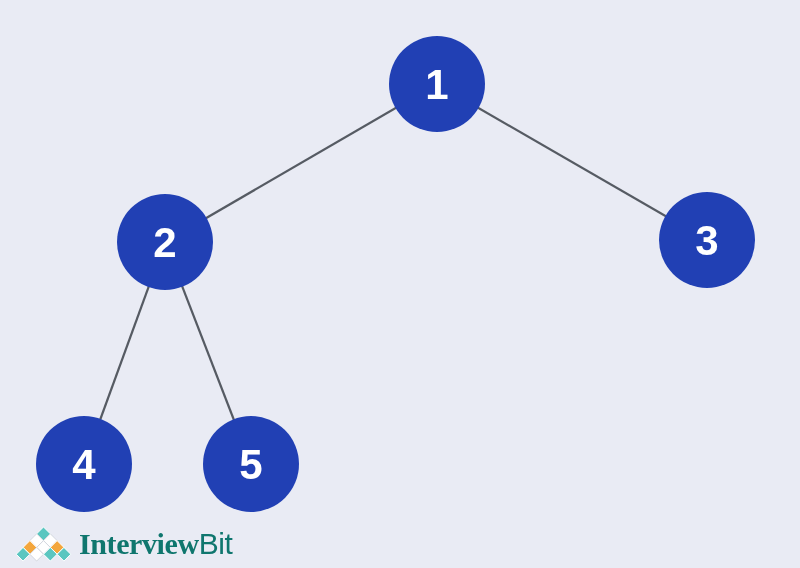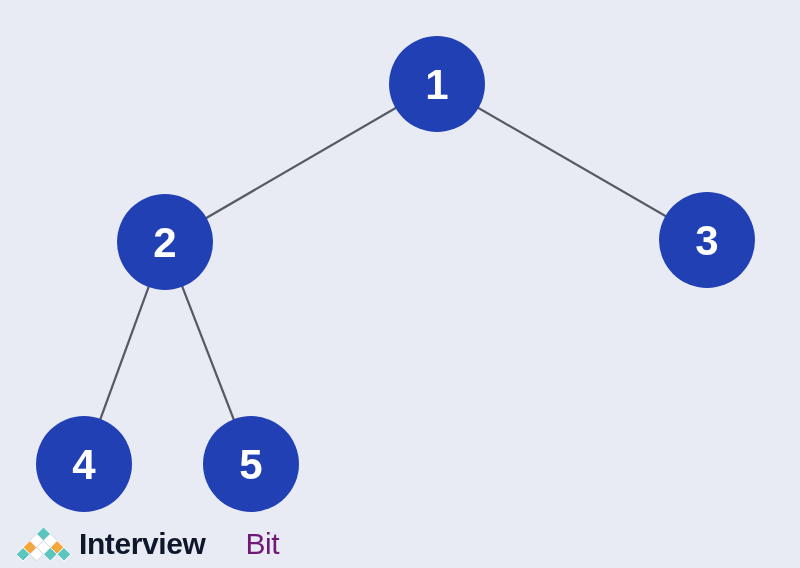--- a/index.html
+++ b/index.html
@@ -77,15 +77,15 @@
         <polygon points="22,8 29,15 22,22 15,15" fill="#ffffff" stroke="#d2d6dd" stroke-width="1"></polygon>
         <polygon points="36,8 43,15 36,22 29,15" fill="#ffffff" stroke="#d2d6dd" stroke-width="1"></polygon>
         <polygon points="15,15 22,22 15,29 8,22" fill="#f3a63c" stroke="#ffffff" stroke-width="1"></polygon>
         <polygon points="29,15 36,22 29,29 22,22" fill="#ffffff" stroke="#d2d6dd" stroke-width="1"></polygon>
         <polygon points="43,15 50,22 43,29 36,22" fill="#f3a63c" stroke="#ffffff" stroke-width="1"></polygon>
         <polygon points="8,22 15,29 8,36 1,29" fill="#5bc6c0" stroke="#ffffff" stroke-width="1"></polygon>
         <polygon points="22,22 29,29 22,36 15,29" fill="#ffffff" stroke="#d2d6dd" stroke-width="1"></polygon>
         <polygon points="36,22 43,29 36,36 29,29" fill="#5bc6c0" stroke="#ffffff" stroke-width="1"></polygon>
         <polygon points="50,22 57,29 50,36 43,29" fill="#5bc6c0" stroke="#ffffff" stroke-width="1"></polygon>
       </svg>
-    <div class="logo-text"><span class="logo-primary" style="color: #0f172a;">Interview</span><span class="logo-secondary" style="color: #701a75; margin-left: 40px;">Bit</span></div>
+    <div class="logo-text"><span class="logo-primary" style="color: #0f766e; font-family: Liberation Serif, serif;">Interview</span><span class="logo-secondary" style="color: #0f766e;">Bit</span></div>
   </div>
 </div>
 
 </body></html>

